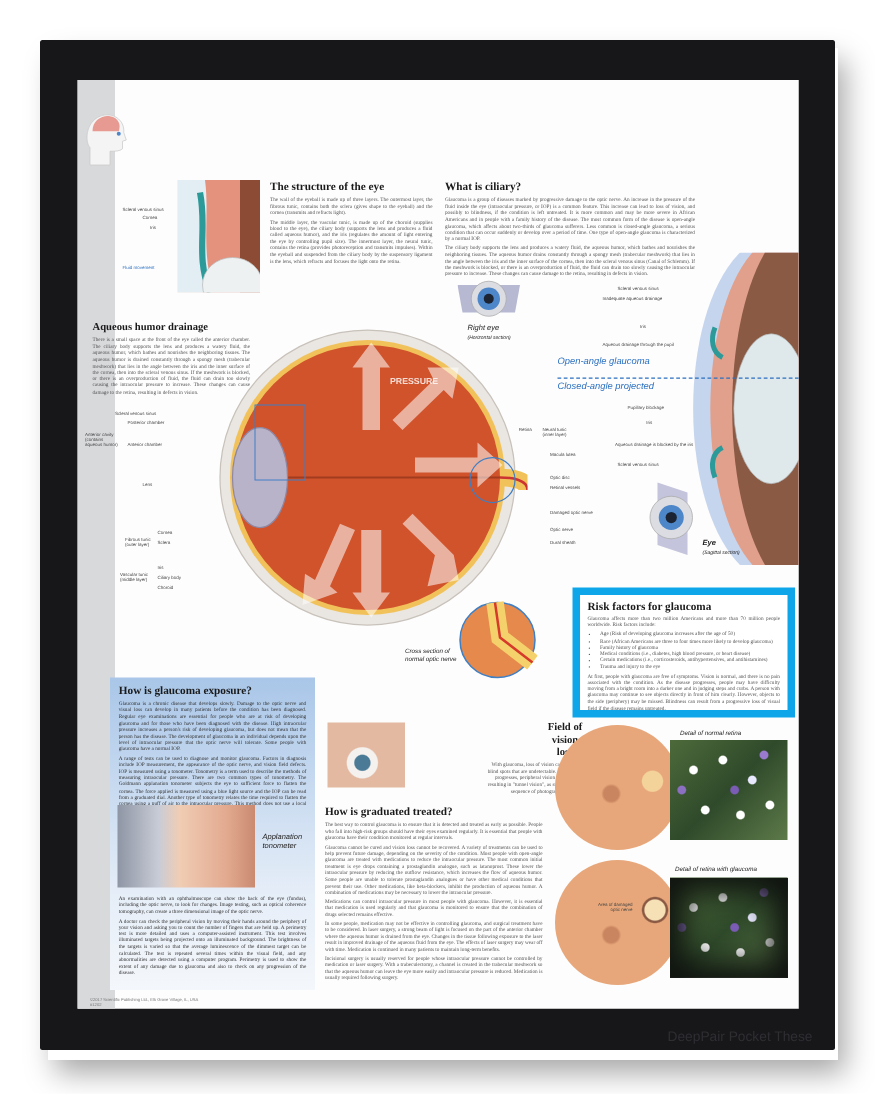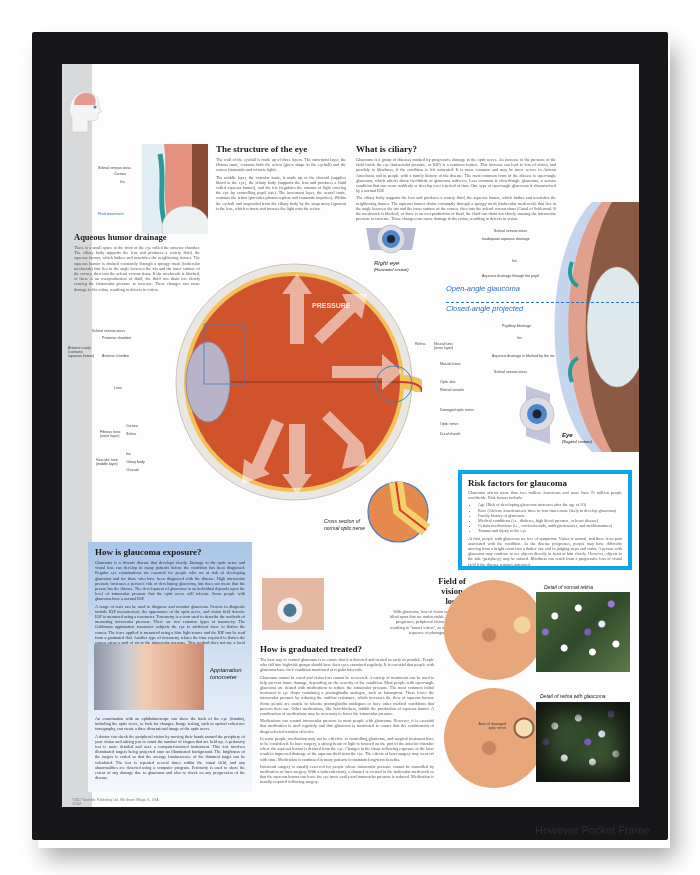--- a/index.html
+++ b/index.html
@@ -11,41 +11,41 @@
   .sidebar-strip { position:absolute; left:0; top:0; width:30px; height:100%; background:#d8d9db; }
   .head-icon { position:absolute; left:6px; top:24px; width:34px; height:46px; }
   .title { position:absolute; left:46px; top:28px; font-size:30px; color:#111; letter-spacing:0.2px; }
   h2 { margin:0; font-weight:bold; color:#1a1a1a; font-family:"Liberation Serif", serif; }
   .txt { font-size:4.2px; line-height:5.2px; color:#555; text-align:justify; }
   .block { position:absolute; }
   .lbl { position:absolute; font-family:"Liberation Sans", sans-serif; font-size:3.6px; color:#444; white-space:nowrap; }
   .cap { position:absolute; font-family:"Liberation Sans", sans-serif; font-style:italic; color:#222; }
   .blue-cap { position:absolute; font-family:"Liberation Sans", sans-serif; font-style:italic; color:#2a6fc0; font-size:7.5px; }
   .diag-box { position:absolute; left:26px; top:478px; width:164px; height:250px; background:linear-gradient(#a9c6e8, #e6eef8 70%, #f4f7fb); }
-  .risk-box { position:absolute; left:396px; top:406px; width:166px; height:92px; border:4px solid #0ea5e9; background:#fff; }
+  .risk-box { position:absolute; left:396px; top:406px; width:166px; height:92px; border:6px solid #0ea5e9; background:#fff; }
   .risk-box ul { margin:2px 0 2px 10px; padding:0; font-size:4.2px; line-height:5.2px; color:#555; }
   .footer { position:absolute; left:10px; top:734px; font-family:"Liberation Sans", sans-serif; font-size:3.3px; color:#777; }
   .flower { position:absolute; background:
       radial-gradient(circle at 20% 30%, #fff 0 3px, transparent 4px),
       radial-gradient(circle at 45% 20%, #fff 0 3px, transparent 4px),
       radial-gradient(circle at 70% 40%, #e8e8ff 0 3px, transparent 4px),
       radial-gradient(circle at 30% 70%, #fff 0 3px, transparent 4px),
       radial-gradient(circle at 60% 75%, #fff 0 3px, transparent 4px),
       radial-gradient(circle at 85% 65%, #fff 0 3px, transparent 4px),
       radial-gradient(circle at 10% 50%, #8b6fc0 0 3px, transparent 4px),
       radial-gradient(circle at 55% 50%, #7a5cb4 0 3px, transparent 4px),
       radial-gradient(circle at 80% 15%, #9a7ad0 0 3px, transparent 4px),
       linear-gradient(135deg, #4d6a3b, #2f4a2a 50%, #5d7a4a); }
 </style>
 </head>
 <body>
 
 <div class="shadow"></div>
 <div class="frame">
-  <div class="frame-label">However Pocket Frame</div>
+  <div class="frame-label">DeepPair Pocket These</div>
 </div>
 
 <div class="poster">
   <div class="sidebar-strip"></div>
 
   <svg class="head-icon" viewBox="0 0 34 46">
     <path d="M4 44 L4 30 C0 26 0 10 12 5 C22 1 32 8 31 18 L33 24 L30 25 L30 31 C28 33 24 33 20 33 L20 44 Z" fill="#f4f4f4" stroke="#c9c9c9" stroke-width="0.6"></path>
     <path d="M6 17 C6 8 14 4 20 5 C27 6 29 12 27 17 Z" fill="#e79a92"></path>
     <circle cx="27" cy="19" r="1.6" fill="#4d86c9"></circle>
   </svg>
@@ -69,21 +69,21 @@
     <p class="txt" style="margin:3px 0 2px;">The wall of the eyeball is made up of three layers. The outermost layer, the fibrous tunic, contains both the sclera (gives shape to the eyeball) and the cornea (transmits and refracts light).</p>
     <p class="txt" style="margin:0;">The middle layer, the vascular tunic, is made up of the choroid (supplies blood to the eye), the ciliary body (supports the lens and produces a fluid called aqueous humor), and the iris (regulates the amount of light entering the eye by controlling pupil size). The innermost layer, the neural tunic, contains the retina (provides photoreception and transmits impulses). Within the eyeball and suspended from the ciliary body by the suspensory ligament is the lens, which refracts and focuses the light onto the retina.</p>
   </div>
 
   <div class="block" style="left:294px; top:80px; width:200px;">
     <h2 style="font-size:9px;">What is ciliary?</h2>
     <p class="txt" style="margin:3px 0 2px;">Glaucoma is a group of diseases marked by progressive damage to the optic nerve. An increase in the pressure of the fluid inside the eye (intraocular pressure, or IOP) is a common feature. This increase can lead to loss of vision, and possibly to blindness, if the condition is left untreated. It is more common and may be more severe in African Americans and in people with a family history of the disease. The most common form of the disease is open-angle glaucoma, which affects about two-thirds of glaucoma sufferers. Less common is closed-angle glaucoma, a serious condition that can occur suddenly or develop over a period of time. One type of open-angle glaucoma is characterized by a normal IOP.</p>
     <p class="txt" style="margin:0;">The ciliary body supports the lens and produces a watery fluid, the aqueous humor, which bathes and nourishes the neighboring tissues. The aqueous humor drains constantly through a spongy mesh (trabecular meshwork) that lies in the angle between the iris and the inner surface of the cornea, then into the scleral venous sinus (Canal of Schlemm). If the meshwork is blocked, or there is an overproduction of fluid, the fluid can drain too slowly causing the intraocular pressure to increase. These changes can cause damage to the retina, resulting in defects in vision.</p>
   </div>
 
-  <div class="block" style="left:12px; top:168px; width:126px;">
+  <div class="block" style="left:12px; top:192px; width:126px;">
     <h2 style="font-size:8.5px;">Aqueous humor drainage</h2>
     <p class="txt" style="margin:3px 0 0;">There is a small space at the front of the eye called the anterior chamber. The ciliary body supports the lens and produces a watery fluid, the aqueous humor, which bathes and nourishes the neighboring tissues. The aqueous humor is drained constantly through a spongy mesh (trabecular meshwork) that lies in the angle between the iris and the inner surface of the cornea, then into the scleral venous sinus. If the meshwork is blocked, or there is an overproduction of fluid, the fluid can drain too slowly causing the intraocular pressure to increase. These changes can cause damage to the retina, resulting in defects in vision.</p>
   </div>
 
   <svg class="block" style="left:110px; top:190px;" width="250" height="260" viewBox="0 0 250 260">
     <ellipse cx="122" cy="128" rx="118" ry="118" fill="#eae6e1" stroke="#c8c2bb" stroke-width="1"></ellipse>
     <ellipse cx="122" cy="128" rx="110" ry="110" fill="#f2c25a"></ellipse>
     <ellipse cx="122" cy="128" rx="106" ry="106" fill="#d0532c"></ellipse>
     <path d="M30 128 L228 128" stroke="#a23c1f" stroke-width="1.5"></path>
     <path d="M228 128 C238 128 250 130 250 138" stroke="#f2c25a" stroke-width="14" fill="none"></path>

